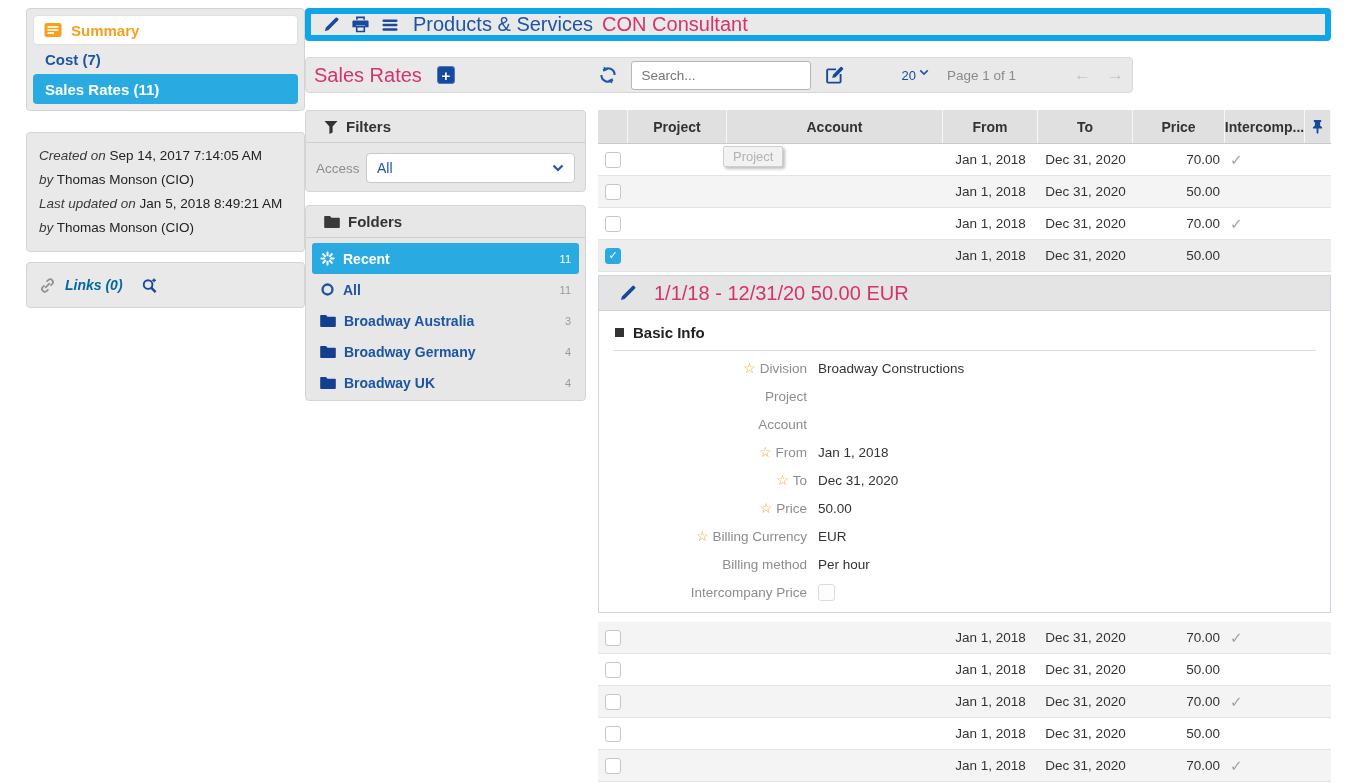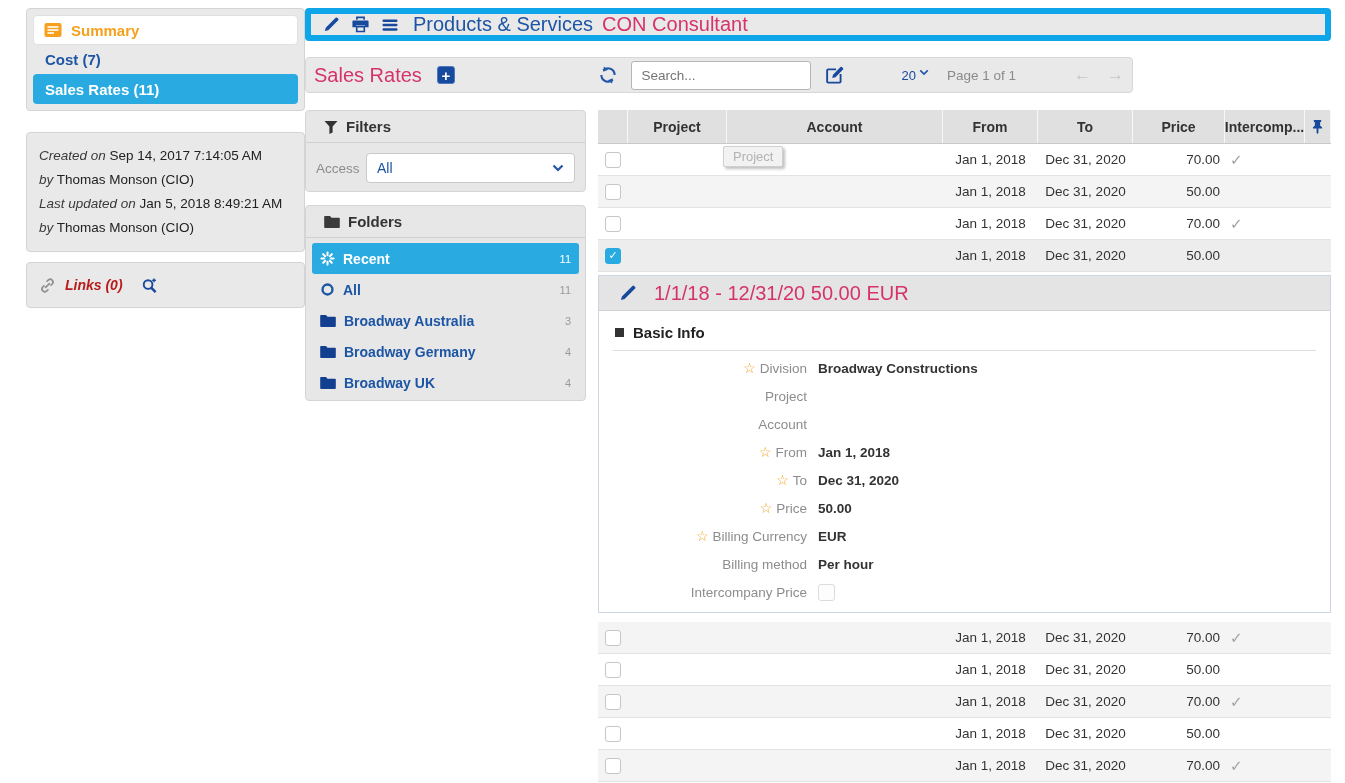--- a/index.html
+++ b/index.html
@@ -27,21 +27,21 @@
   .sales-item { height:30px; background:var(--lightblue); border-radius:4px;
                 display:flex; align-items:center; padding:0 12px; cursor:pointer; }
   .sales-item span { color:#fff; font-weight:bold; font-size:15px; }
 
   .meta-box { top:132px; padding:11px 12px; font-size:13.5px; }
   .meta-box .line { line-height:24px; color:#222; }
   .meta-box .it { font-style:italic; color:#3a3a3a; }
 
   .links-box { top:262px; padding:9px 12px; }
   .links-row { height:26px; display:flex; align-items:center; gap:9px; }
-  .links-row .lbl { font-style:italic; font-weight:bold; font-size:14px; color:#b91c1c; }
+  .links-row .lbl { font-style:italic; font-weight:bold; font-size:14px; color:#0369a1; }
   .links-row .mag { margin-left:9px; cursor:pointer; }
 
   
   .topbar { position:absolute; left:305px; top:8px; width:1026px; height:33px;
             background:var(--barbg); border:6px solid #0ea5e9; border-radius:4px;
             display:flex; align-items:center; padding:0 12px; }
   .topbar .icon { cursor:pointer; }
   .topbar .icon + .icon { margin-left:11px; }
   .crumb-parent { color:var(--linkblue); font-size:20px; margin-left:14px; cursor:pointer; }
   .crumb-current { color:var(--crimson); font-size:20px; margin-left:9px; }
@@ -117,21 +117,21 @@
   .detail-title { color:var(--crimson); font-size:20px; }
   .detail-body { background:#fff; padding:10px 14px 6px; }
   .section-head { display:flex; align-items:center; gap:9px; height:22px; margin-left:2px; }
   .section-head .sq { width:9px; height:9px; background:#333; }
   .section-head .ttl { font-size:15px; font-weight:bold; color:#222; }
   .detail-hr { border:none; border-top:1px solid #ddd; margin:7px 0 3px; }
   .field { height:28px; display:flex; align-items:center; }
   .flabel { width:194px; display:flex; align-items:center; justify-content:flex-end; gap:4px;
             color:#8d8d8d; font-size:13.5px; text-align:right; }
   .flabel .star { color:var(--orange); font-size:14px; line-height:1; }
-  .fvalue { margin-left:11px; color:#333; font-weight:bold; font-size:13.5px; }
+  .fvalue { margin-left:11px; color:#333; font-weight:normal; font-size:13.5px; }
   .fcheck { width:17px; height:17px; margin-left:11px; border:1px solid #dcdcdc; border-radius:3px;
             background:#fdfdfd; cursor:pointer; }
 
   .rows-below { margin-top:9px; }
   .row-sliver { height:3px; background:#fff; }
 </style>
 </head>
 <body>
 
 <div class="app">

